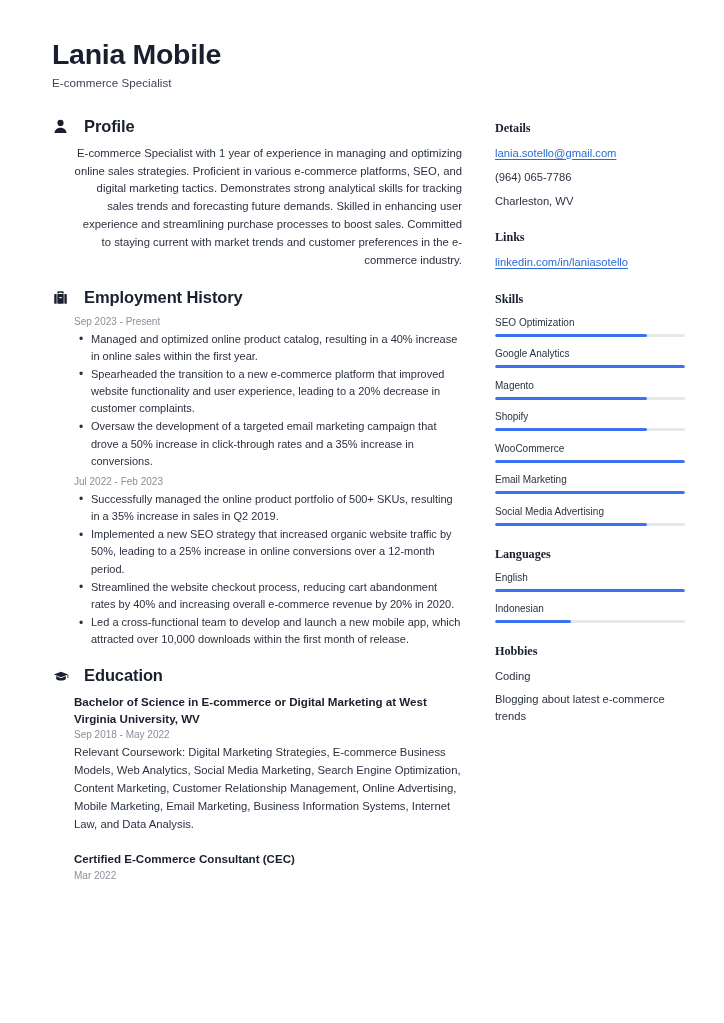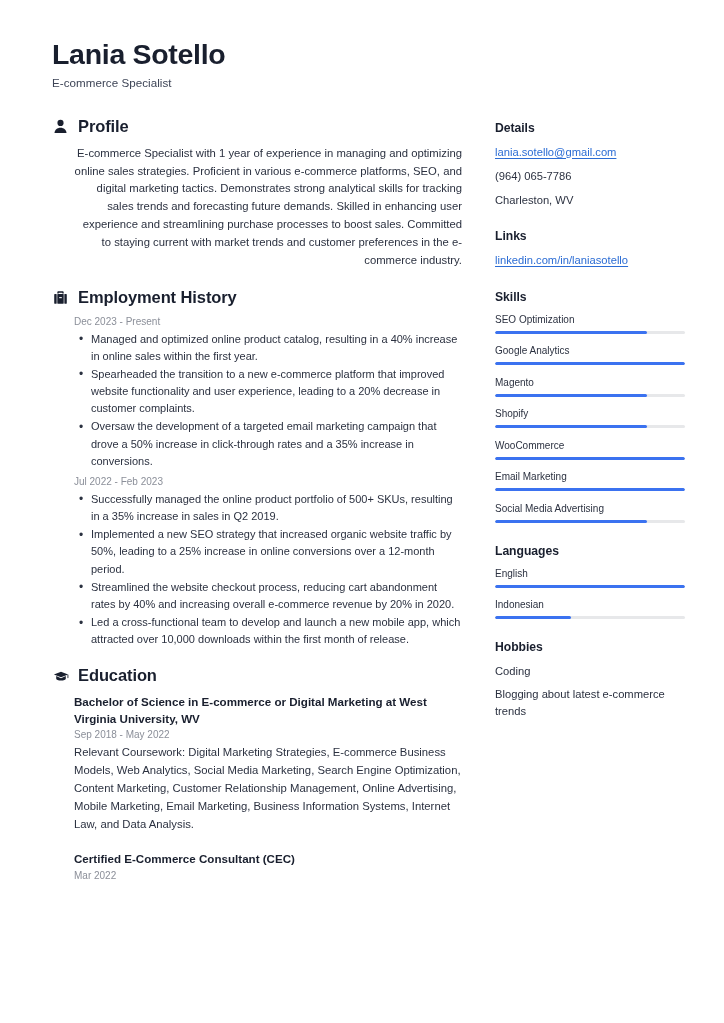--- a/index.html
+++ b/index.html
@@ -48,21 +48,21 @@
   }
   .col-main { width: 410px; flex: none; }
   .col-side { width: 190px; flex: none; padding-top: 4px; }
 
   
   .section { margin-bottom: 18px; }
 
   .section-head {
     display: flex;
     align-items: center;
-    gap: 9px;
+    gap: 15px;
     margin-bottom: 9px;
   }
   .section-head .ico {
     width: 17px;
     height: 17px;
     flex: none;
     display: flex;
     align-items: center;
     justify-content: center;
     color: #191f2e;
@@ -128,20 +128,21 @@
   }
 
   
   .side-block { margin-bottom: 21px; }
   .side-title {
     font-size: 12.2px;
     font-weight: 700;
     color: #191f2e;
     margin-bottom: 9px;
     letter-spacing: -0.05px;
+    font-family: Liberation Serif, serif;
   }
   .side-line {
     font-size: 11.2px;
     color: #2b3140;
     line-height: 1.45;
     margin-bottom: 8px;
   }
   .side-line:last-child { margin-bottom: 0; }
   a.side-link, .side-link {
     color: #2b6cd4;
@@ -177,21 +178,21 @@
     line-height: 1.45;
     margin-bottom: 7px;
   }
 </style>
 </head>
 <body>
 
 <div class="page">
 
   <div class="header">
-    <div class="full-name">Lania Sotello</div>
+    <div class="full-name">Lania Mobile</div>
     <div class="job-title">E-commerce Specialist</div>
   </div>
 
   <div class="columns">
 
     <div class="col-main">
 
       <div class="section">
         <div class="section-head">
           <span class="ico">
@@ -216,21 +217,21 @@
               <rect x="4.6" y="4.3" width="6.8" height="10.3" rx="0.5"></rect>
               <rect x="12.1" y="4.3" width="2.6" height="10.3" rx="0.5"></rect>
               <rect x="6.6" y="7.6" width="2.8" height="1.1" fill="#ffffff"></rect>
             </svg>
           </span>
           <span class="section-title">Employment History</span>
         </div>
         <div class="section-body">
 
           <div class="entry">
-            <div class="entry-date">Dec 2023 - Present</div>
+            <div class="entry-date">Sep 2023 - Present</div>
             <ul class="bullets">
               <li>Managed and optimized online product catalog, resulting in a 40% increase in online sales within the first year.</li>
               <li>Spearheaded the transition to a new e-commerce platform that improved website functionality and user experience, leading to a 20% decrease in customer complaints.</li>
               <li>Oversaw the development of a targeted email marketing campaign that drove a 50% increase in click-through rates and a 35% increase in conversions.</li>
             </ul>
           </div>
 
           <div class="entry" style="margin-top:6px;">
             <div class="entry-date">Jul 2022 - Feb 2023</div>
             <ul class="bullets">

